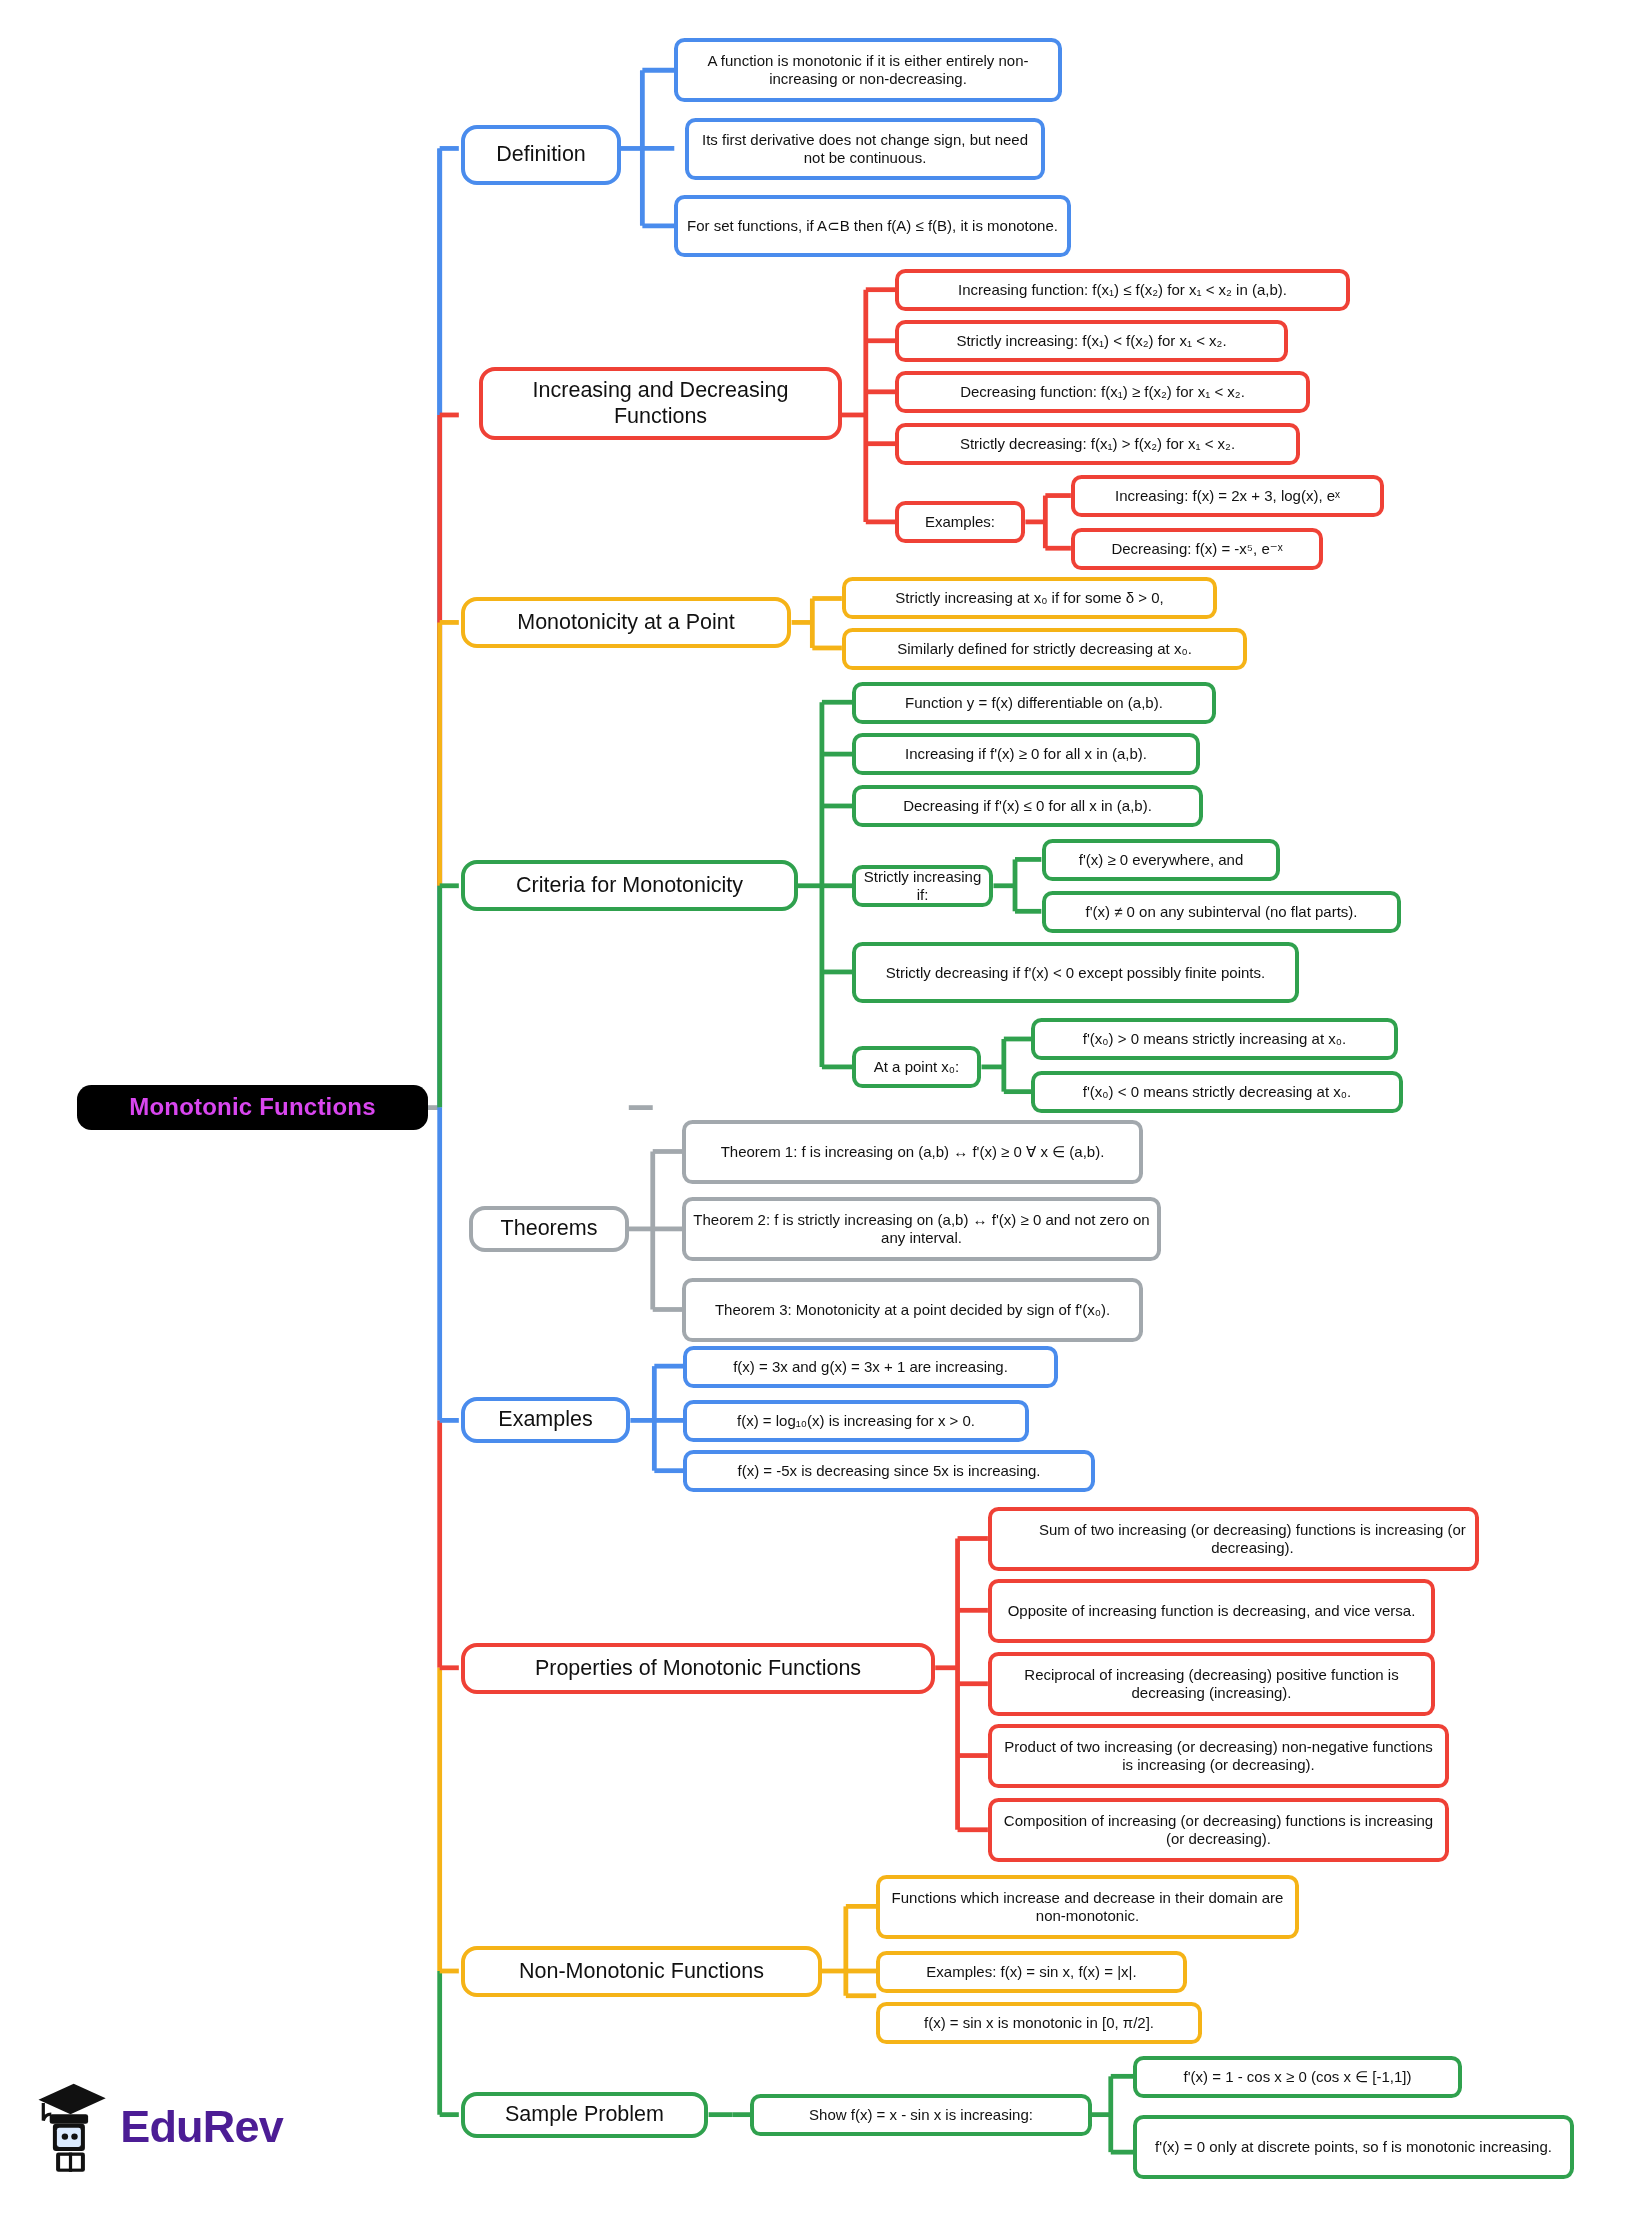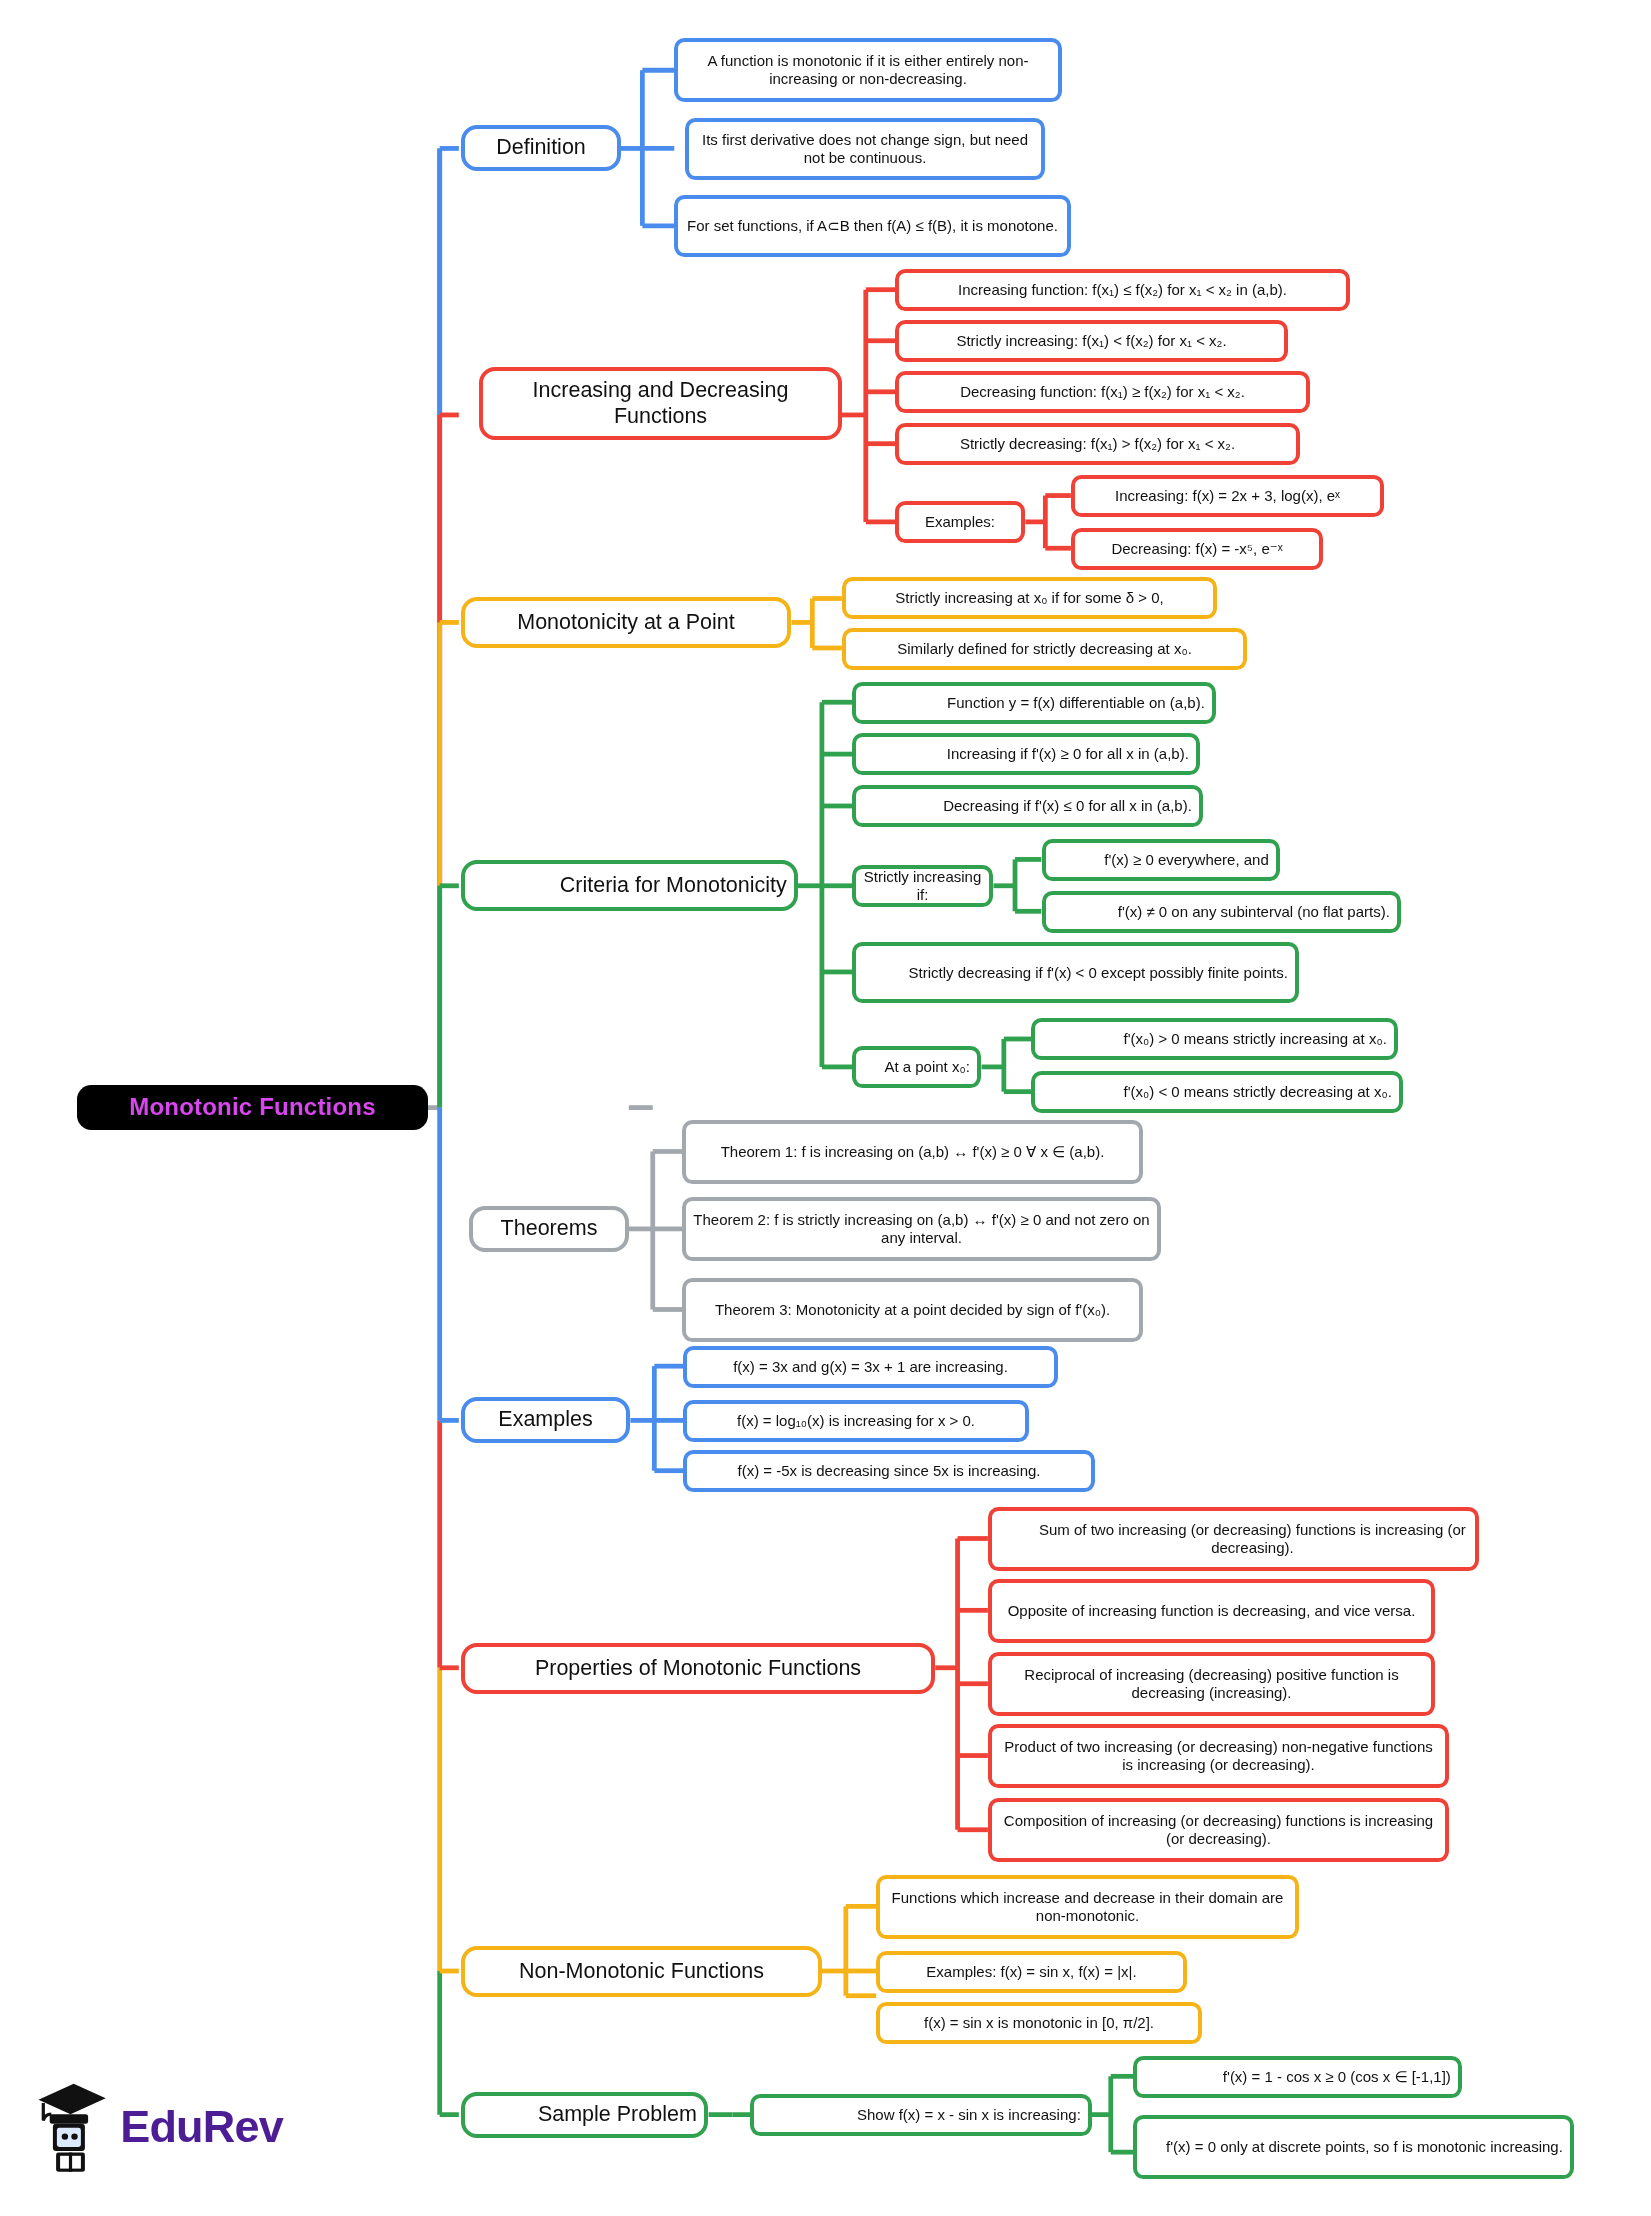--- a/index.html
+++ b/index.html
@@ -29,21 +29,21 @@
   
   .topic{border-width:4px;font-size:21.5px;border-radius:16px;}
   
   .leaf{border-width:4px;font-size:15px;border-radius:10.4px;}
   
   .leaf3{border-width:4px;font-size:15px;border-radius:10.4px;}
 
   .c-blue  {border-color:#4a8ced;}
   .c-red   {border-color:#ef4136;}
   .c-amber {border-color:#f5b317;}
-  .c-green {border-color:#30a14e;justify-content:flex-end;}
+  .c-green {border-color:#30a14e;}
   .c-gray  {border-color:#a2a8ad;}
 
   
   #logo{position:absolute;left:32px;top:2067px;width:343px;height:120px;
         display:flex;align-items:center;gap:11.2px;}
   #logo .mark{width:77px;height:96px;position:relative;}
   #logo .brand{font-size:45px;font-weight:bold;color:#4c1d95;letter-spacing:-0.8px;}
 </style>
 </head>
 <body>
@@ -149,21 +149,21 @@
       <path d="M1392 2602 L1392 2697" stroke="#30a14e"></path>
       <path d="M1392 2602 L1420 2602" stroke="#30a14e"></path>
       <path d="M1392 2697 L1420 2697" stroke="#30a14e"></path>
     </g>
   </svg>
 
   <div class="node root" style="left:77px;top:1085px;width:351px;height:45px;">
     <span>Monotonic Functions</span>
   </div>
 
-  <div class="node topic c-blue" style="left:461px;top:125px;width:160px;height:46px;">
+  <div class="node topic c-blue" style="left:461px;top:125px;width:160px;height:60px;">
     <span>Definition</span>
   </div>
   <div class="node leaf c-blue" style="left:674px;top:38px;width:388px;height:64px;">
     <span>A function is monotonic if it is either entirely non-increasing or non-decreasing.</span>
   </div>
   <div class="node leaf c-blue" style="left:674px;top:118px;width:360px;height:62px;margin-left:11px;">
     <span>Its first derivative does not change sign, but need not be continuous.</span>
   </div>
   <div class="node leaf c-blue" style="left:674px;top:195px;width:397px;height:62px;">
     <span>For set functions, if A⊂B then f(A) ≤ f(B), it is monotone.</span>

